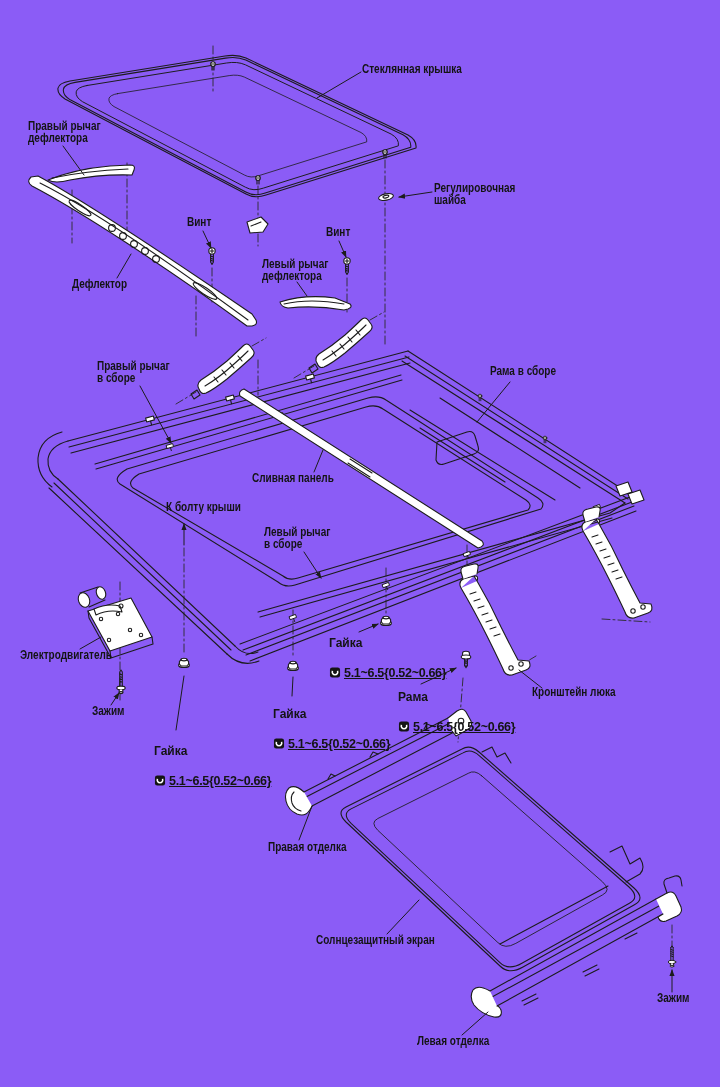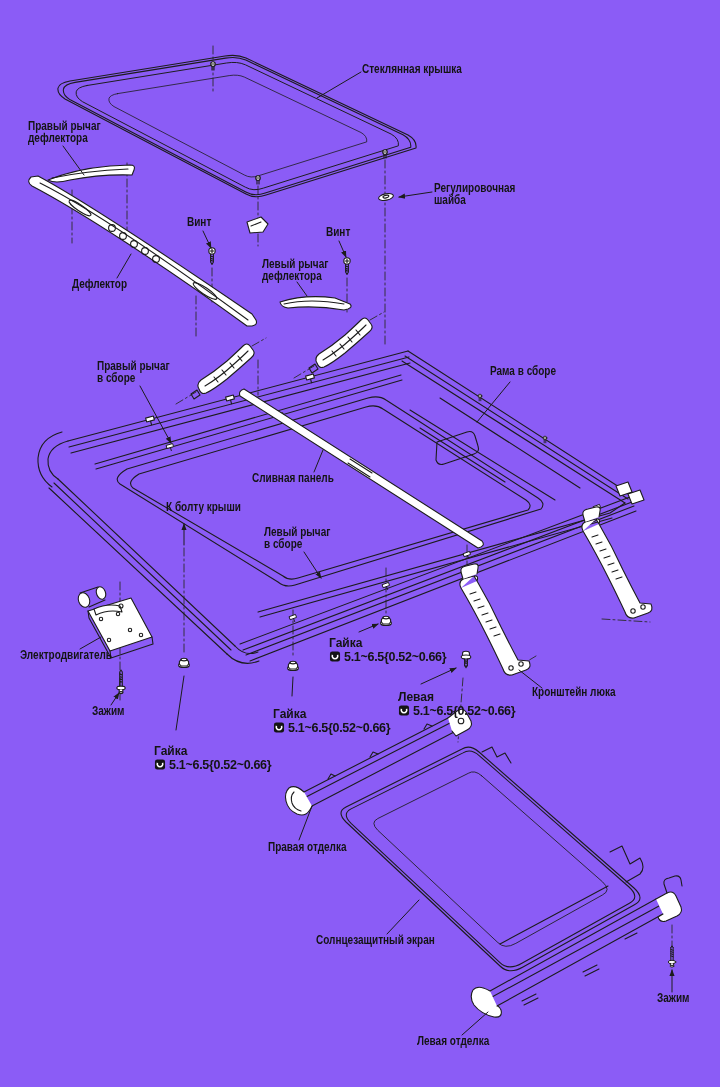--- a/index.html
+++ b/index.html
@@ -4,21 +4,21 @@
 <style>
   html,body{margin:0;padding:0;background:#ffffff;}
   #page{position:relative;width:720px;height:1087px;background:#8b5cf6;overflow:hidden;
         font-family:"Liberation Sans",sans-serif;}
   #art{position:absolute;left:0;top:0;width:720px;height:1087px;}
   .lbl{position:absolute;font:700 12.5px/11.5px "Liberation Sans",sans-serif;color:#141414;
        transform:scaleX(.8);transform-origin:0 0;white-space:pre-line;}
   .torque{transform:none;font:700 12px/12px "Liberation Sans",sans-serif;}
   .torque .spec{font-weight:700;font-size:12.5px;letter-spacing:-0.3px;}
   .ticon{display:inline-block;width:12px;height:11px;vertical-align:-1px;margin-right:3px;}
-  .specrow{margin-top:2px;white-space:nowrap;}
+  .specrow{margin-top:18px;white-space:nowrap;text-decoration:underline;}
 </style>
 </head>
 <body>
 
 <div id="page">
 
 <svg id="art" viewBox="0 0 720 1087" fill="none" stroke="#1c1c1c" stroke-width="1.1" stroke-linecap="round" stroke-linejoin="round">
   <defs>
     <marker id="arw" viewBox="0 0 8 8" refX="7" refY="4" markerWidth="7" markerHeight="7" orient="auto">
       <path d="M0,1 L8,4 L0,7 Z" fill="#1c1c1c" stroke="none"></path>
@@ -296,21 +296,21 @@
           </svg></span><span class="spec">5.1~6.5{0.52~0.66}</span></div>
 </div>
 <div class="lbl torque" style="left:329px;top:625px">
   <span>Гайка</span>
   <div class="specrow"><span class="ticon"><svg viewBox="0 0 12 12" width="12" height="11">
             <rect x="0.5" y="0.5" width="11" height="11" rx="2.5" fill="#141414"></rect>
             <path d="M3.3 4.2 A3 3 0 1 0 8.7 4.2" fill="none" stroke="#fff" stroke-width="1.7"></path>
           </svg></span><span class="spec">5.1~6.5{0.52~0.66}</span></div>
 </div>
 <div class="lbl torque" style="left:398px;top:679px">
-  <span>Левая</span>
+  <span>Рама</span>
   <div class="specrow"><span class="ticon"><svg viewBox="0 0 12 12" width="12" height="11">
             <rect x="0.5" y="0.5" width="11" height="11" rx="2.5" fill="#141414"></rect>
             <path d="M3.3 4.2 A3 3 0 1 0 8.7 4.2" fill="none" stroke="#fff" stroke-width="1.7"></path>
           </svg></span><span class="spec">5.1~6.5{0.52~0.66}</span></div>
 </div>
 
 <div class="lbl" style="left:532px;top:687px">Кронштейн люка</div>
 <div class="lbl" style="left:268px;top:842px">Правая отделка</div>
 <div class="lbl" style="left:316px;top:935px">Солнцезащитный экран</div>
 <div class="lbl" style="left:417px;top:1036px">Левая отделка</div>

